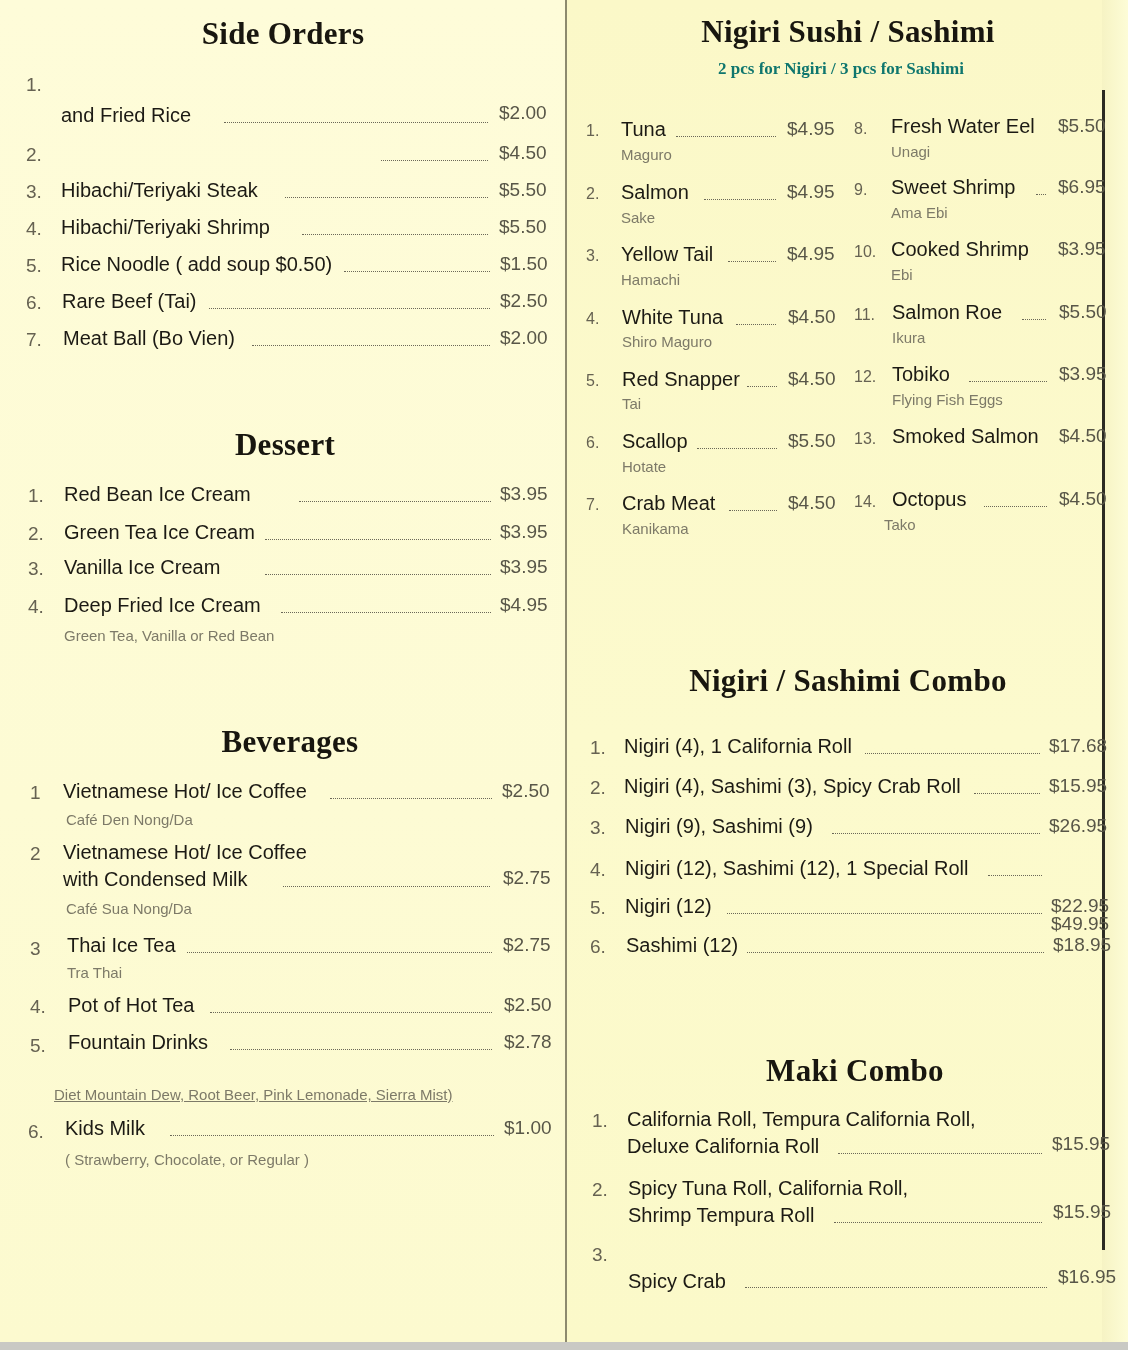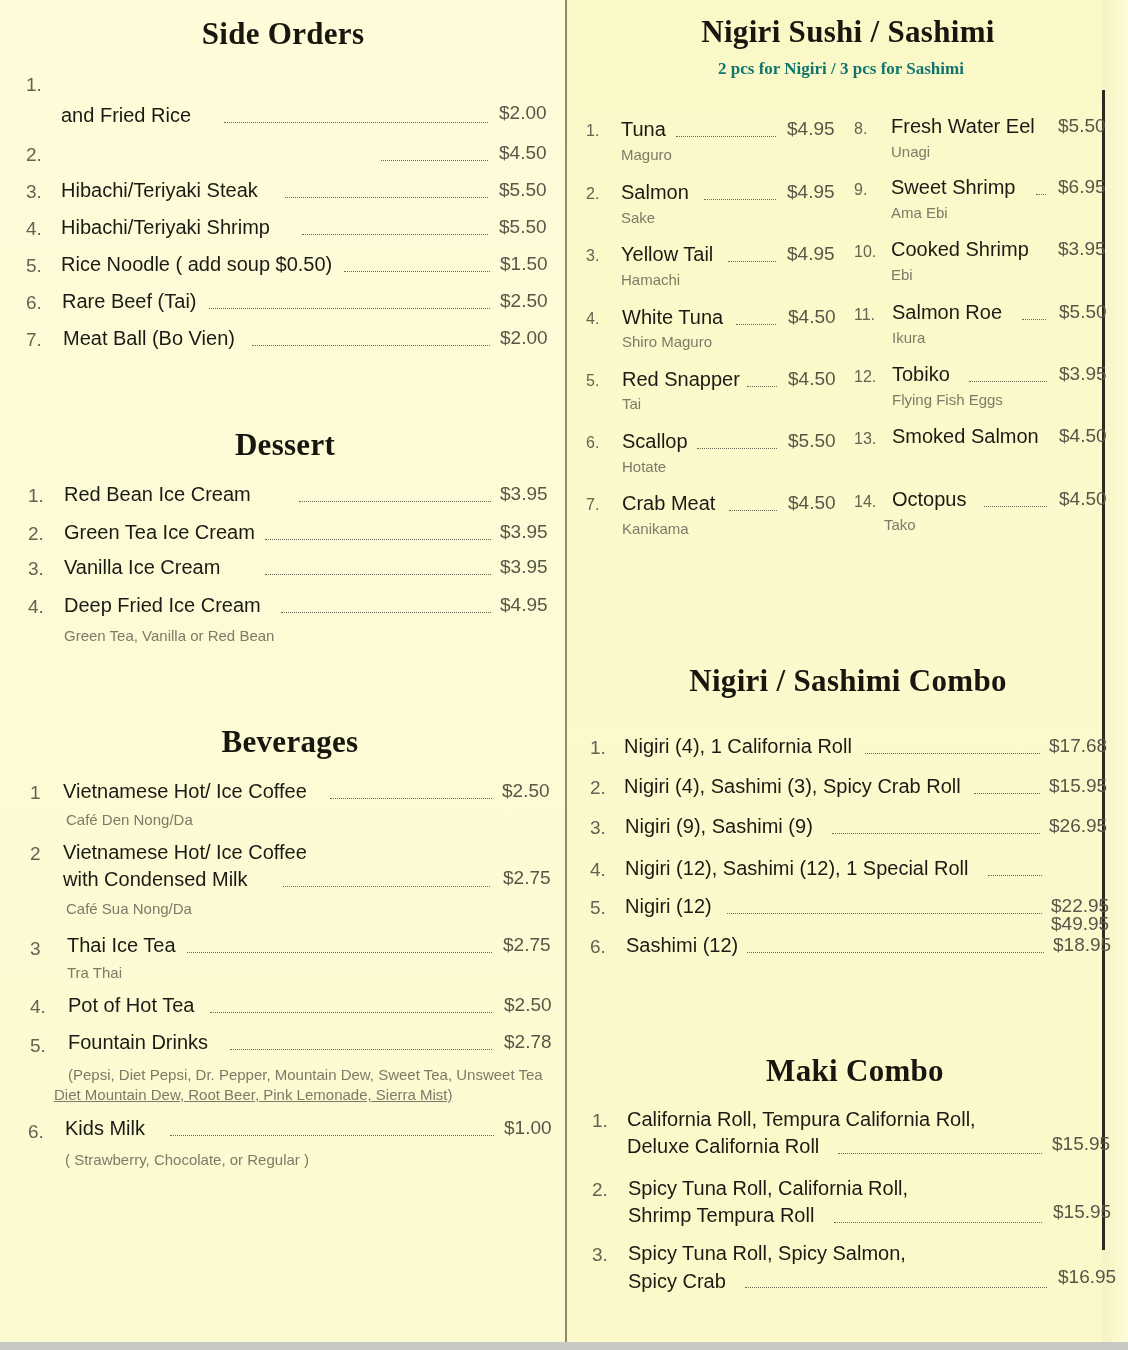--- a/index.html
+++ b/index.html
@@ -160,21 +160,20 @@
     <span class="name" style="left:38px;">Pot of Hot Tea</span>
     <span class="dots" style="left:180px;width:282px;top:16px;"></span>
     <span class="price" style="left:474px;top:0;">$2.50</span>
   </div>
 
   <div class="row" style="left:30px;top:1031px;width:530px;">
     <span class="num" style="top:4px;">5.</span>
     <span class="name" style="left:38px;">Fountain Drinks</span>
     <span class="dots" style="left:200px;width:262px;top:16px;"></span>
     <span class="price" style="left:474px;top:0;">$2.78</span>
-    <span class="sub" style="left:38px;top:35px;">(Pepsi, Diet Pepsi, Dr. Pepper, Mountain Dew, Sweet Tea, Unsweet Tea</span>
     <span class="sub" style="left:24px;top:55px;text-decoration:underline;">Diet Mountain Dew,  Root Beer,  Pink Lemonade, Sierra Mist)</span>
   </div>
 
   <div class="row" style="left:28px;top:1117px;width:530px;">
     <span class="num" style="top:4px;">6.</span>
     <span class="name" style="left:37px;">Kids Milk</span>
     <span class="dots" style="left:142px;width:324px;top:16px;"></span>
     <span class="price" style="left:476px;top:0;">$1.00</span>
     <span class="sub" style="left:37px;top:34px;">( Strawberry, Chocolate, or Regular )</span>
   </div>
@@ -334,18 +333,17 @@
   </div>
   <div class="row" style="left:592px;top:1177px;width:530px;">
     <span class="num">2.</span>
     <span class="name" style="left:36px;">Spicy Tuna Roll, California Roll,</span>
     <span class="name-line2" style="left:36px;top:27px;">Shrimp Tempura Roll</span>
     <span class="dots" style="left:242px;width:208px;top:43px;"></span>
     <span class="price" style="left:461px;top:24px;">$15.95</span>
   </div>
   <div class="row" style="left:592px;top:1242px;width:535px;">
     <span class="num">3.</span>
-    <span class="name" style="left:36px;">Spicy Tuna Roll, Spicy Salmon,</span>
     <span class="name-line2" style="left:36px;top:28px;">Spicy Crab</span>
     <span class="dots" style="left:153px;width:302px;top:43px;"></span>
     <span class="price" style="left:466px;top:24px;">$16.95</span>
   </div>
 </section>
 
 </body></html>

